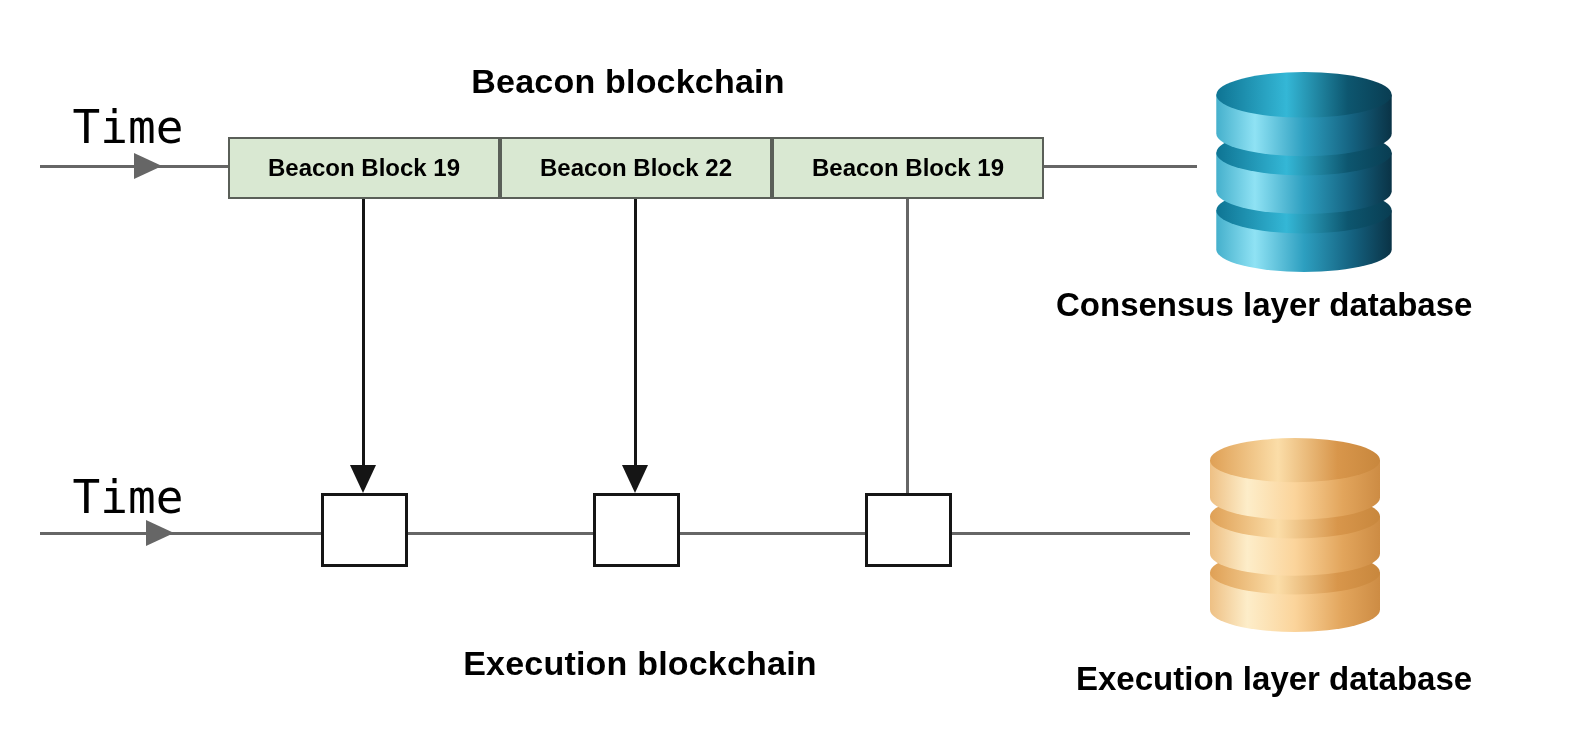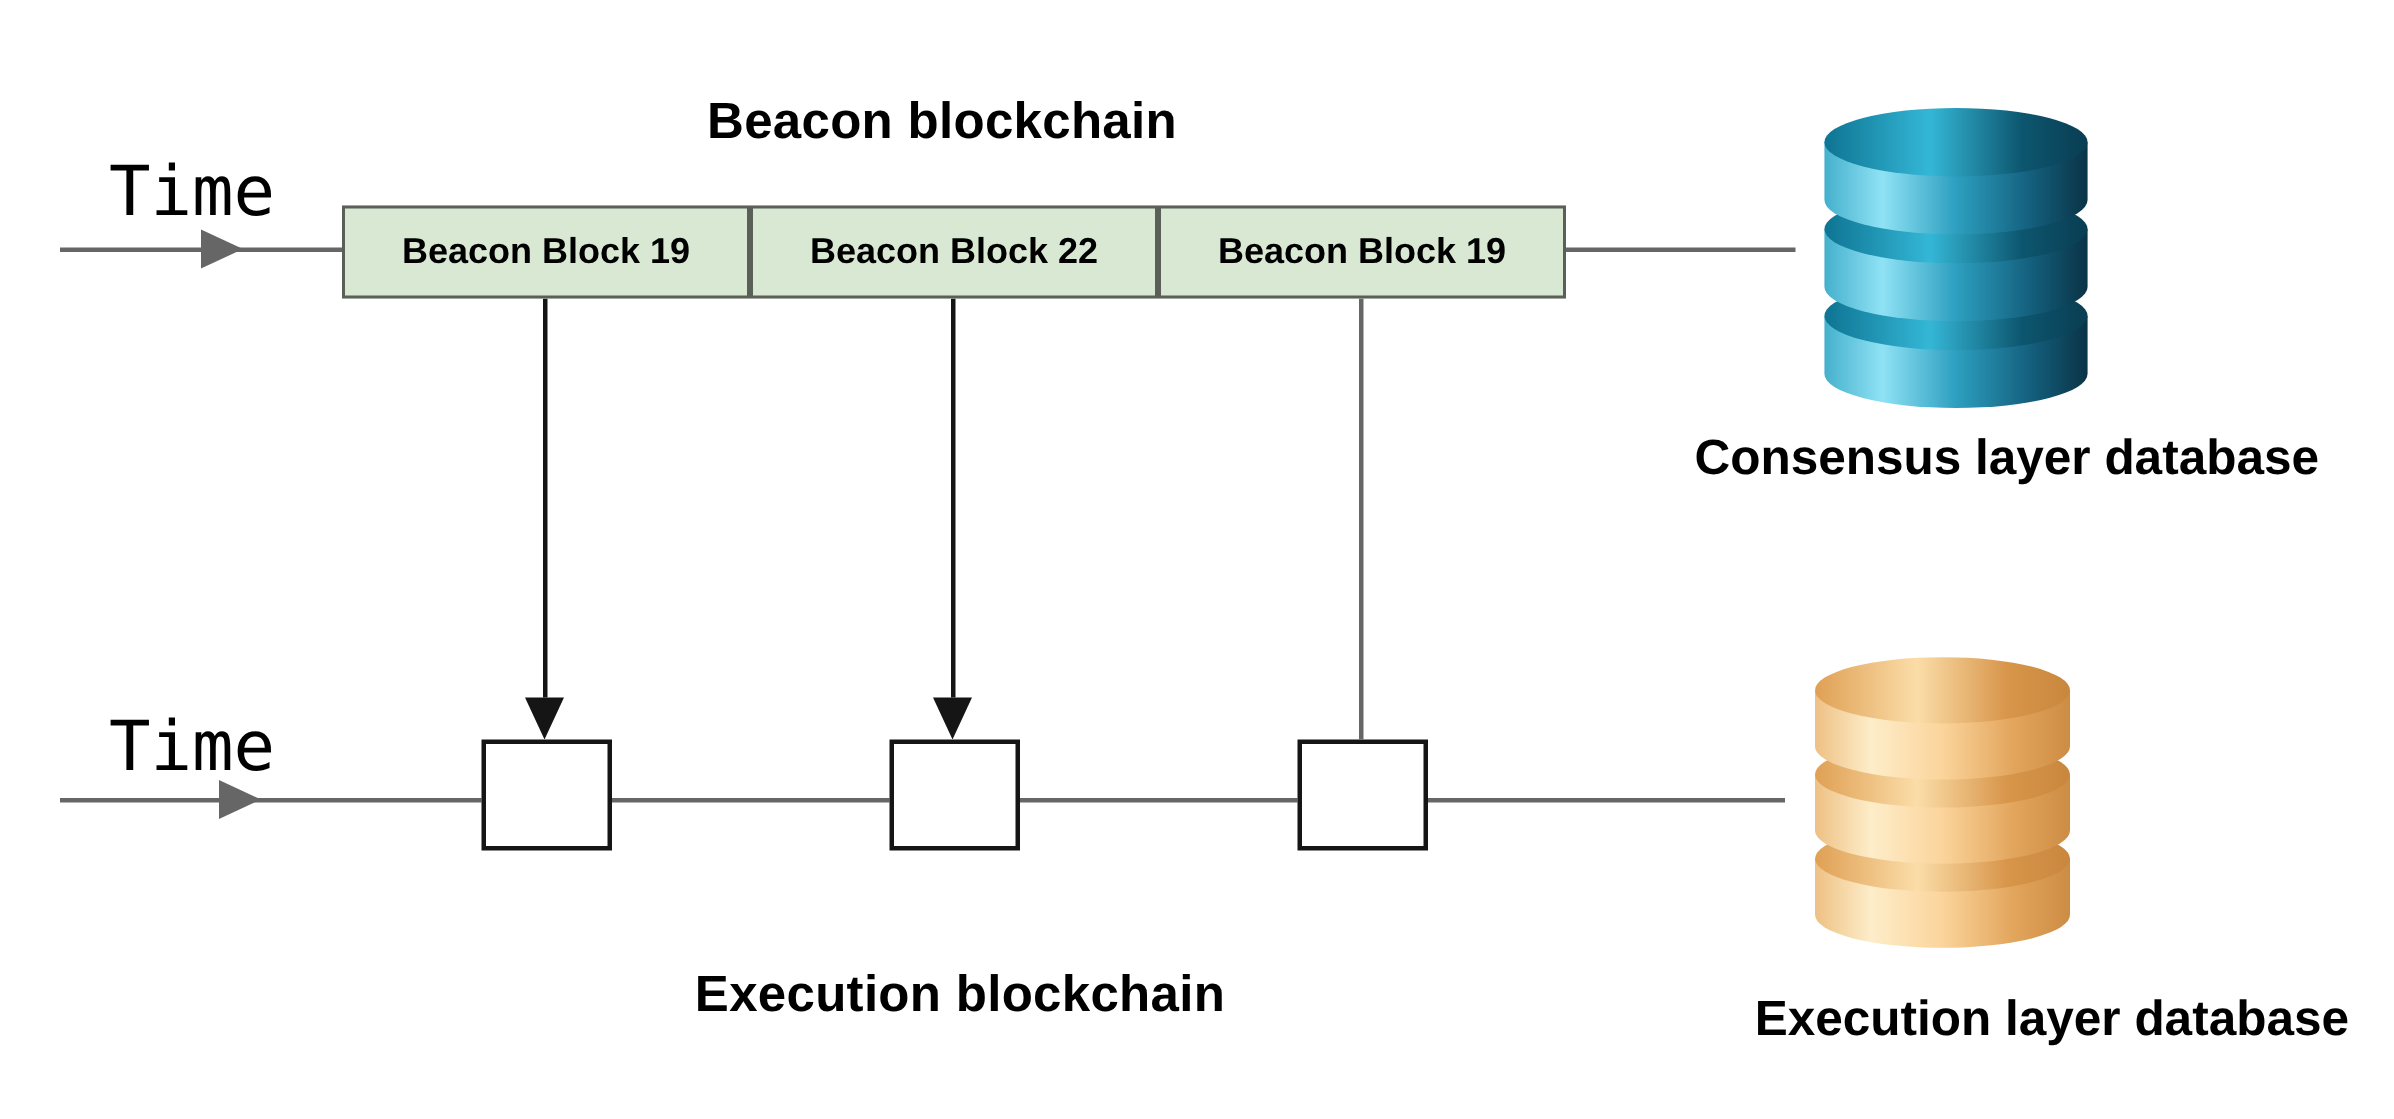--- a/index.html
+++ b/index.html
@@ -7,21 +7,21 @@
     position:relative;width:1596px;height:746px;background:var(--background,#fff);
     font-family:"Liberation Sans",sans-serif;color:var(--text,#000);overflow:hidden;
   }
   .title{
     position:absolute;font-size:34px;font-weight:bold;text-align:center;letter-spacing:.2px;
   }
   .mono-label{
     position:absolute;font-family:"DejaVu Sans Mono",monospace;font-size:46px;text-align:center;
   }
   .db-label{
-    position:absolute;font-size:33px;font-weight:bold;text-align:right;white-space:nowrap;
+    position:absolute;font-size:33px;font-weight:bold;text-align:left;white-space:nowrap;
   }
   .hline{position:absolute;height:3px;background:var(--line-gray,#666);z-index:1;}
   .vline{position:absolute;width:3px;z-index:1;}
   .vline.black{background:var(--arrow-black,#151515);}
   .vline.gray{background:var(--line-gray,#666);}
   .arrow-right{
     position:absolute;width:0;height:0;z-index:1;
     border-top:13px solid transparent;border-bottom:13px solid transparent;
     border-left:28px solid var(--line-gray,#666);
   }

